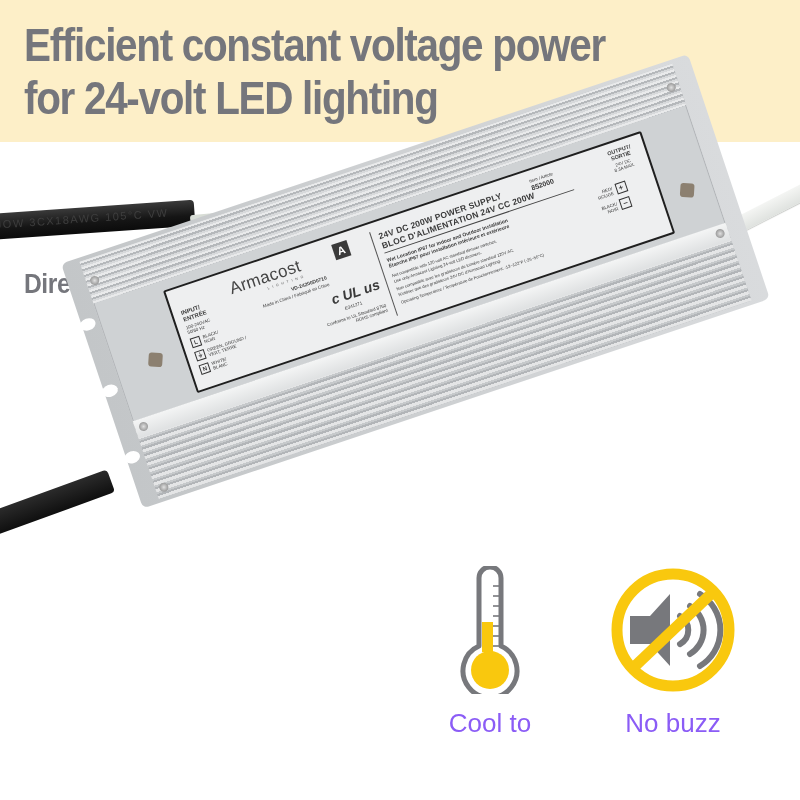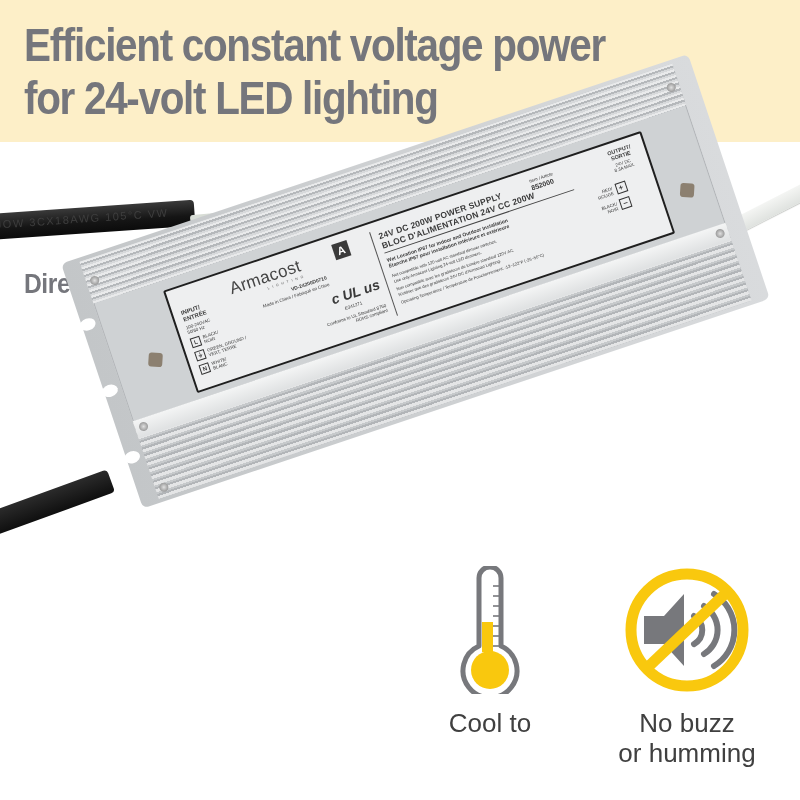--- a/index.html
+++ b/index.html
@@ -52,23 +52,23 @@
   .wet1 { position:absolute; left:220px; top:37px; font-size:5px; font-weight:700; }
   .wet2 { position:absolute; left:220px; top:43px; font-size:5px; font-weight:700; }
   .fine { position:absolute; left:220px; font-size:4.2px; line-height:5px; white-space:nowrap; }
   .out-title { position:absolute; left:455px; top:6px; font-size:5.5px; font-weight:700; line-height:6px; text-align:center; width:40px; }
   .out-spec { position:absolute; left:455px; top:20px; font-size:4.5px; line-height:5px; text-align:center; width:40px; }
   .term { position:absolute; left:440px; font-size:4.5px; line-height:5px; display:flex; align-items:center; gap:3px; }
   .term .box { display:inline-block; width:9px; height:9px; border:1px solid #333; font-size:8px; line-height:9px; text-align:center; font-weight:700; }
 
   .feature { position:absolute; top:566px; width:180px; text-align:center; }
   .feature-cool { left:400px; }
-  .feature-quiet { left:597px; }
+  .feature-quiet { left:583px; }
   .icon-wrap { width:180px; height:128px; display:flex; justify-content:center; }
-  .feature-label { margin-top:14px; font-family:"Liberation Sans", sans-serif; font-size:26px; line-height:30px; color:#404040; font-weight:400; }
+  .feature-label { margin-top:14px; font-family:"Liberation Sans", sans-serif; font-size:26px; line-height:30px; color:#8b5cf6; font-weight:400; }
 </style>
 </head>
 <body>
 
 <div class="header">
   <h1 class="headline">
     <span>Efficient constant voltage power</span><br>
     <span>for 24-volt LED lighting</span>
   </h1>
 </div>
@@ -198,15 +198,14 @@
       <polygon points="22,50 42,50 62,28 62,100 42,78 22,78" fill="#77787c"></polygon>
       <path d="M72 50 a16 16 0 0 1 0 28" fill="none" stroke="#77787c" stroke-width="6" stroke-linecap="round"></path>
       <path d="M82 40 a28 28 0 0 1 0 48" fill="none" stroke="#77787c" stroke-width="6" stroke-linecap="round"></path>
       <path d="M92 28 a42 42 0 0 1 0 72" fill="none" stroke="#77787c" stroke-width="6" stroke-linecap="round"></path>
       <circle cx="65" cy="64" r="56" fill="none" stroke="#f9c80e" stroke-width="11"></circle>
       <line x1="25" y1="102" x2="105" y2="26" stroke="#f9c80e" stroke-width="11"></line>
     </svg>
   </div>
   <div class="feature-label">
     <div>No buzz</div>
-    <div>or humming</div>
   </div>
 </div>
 
 </body></html>

